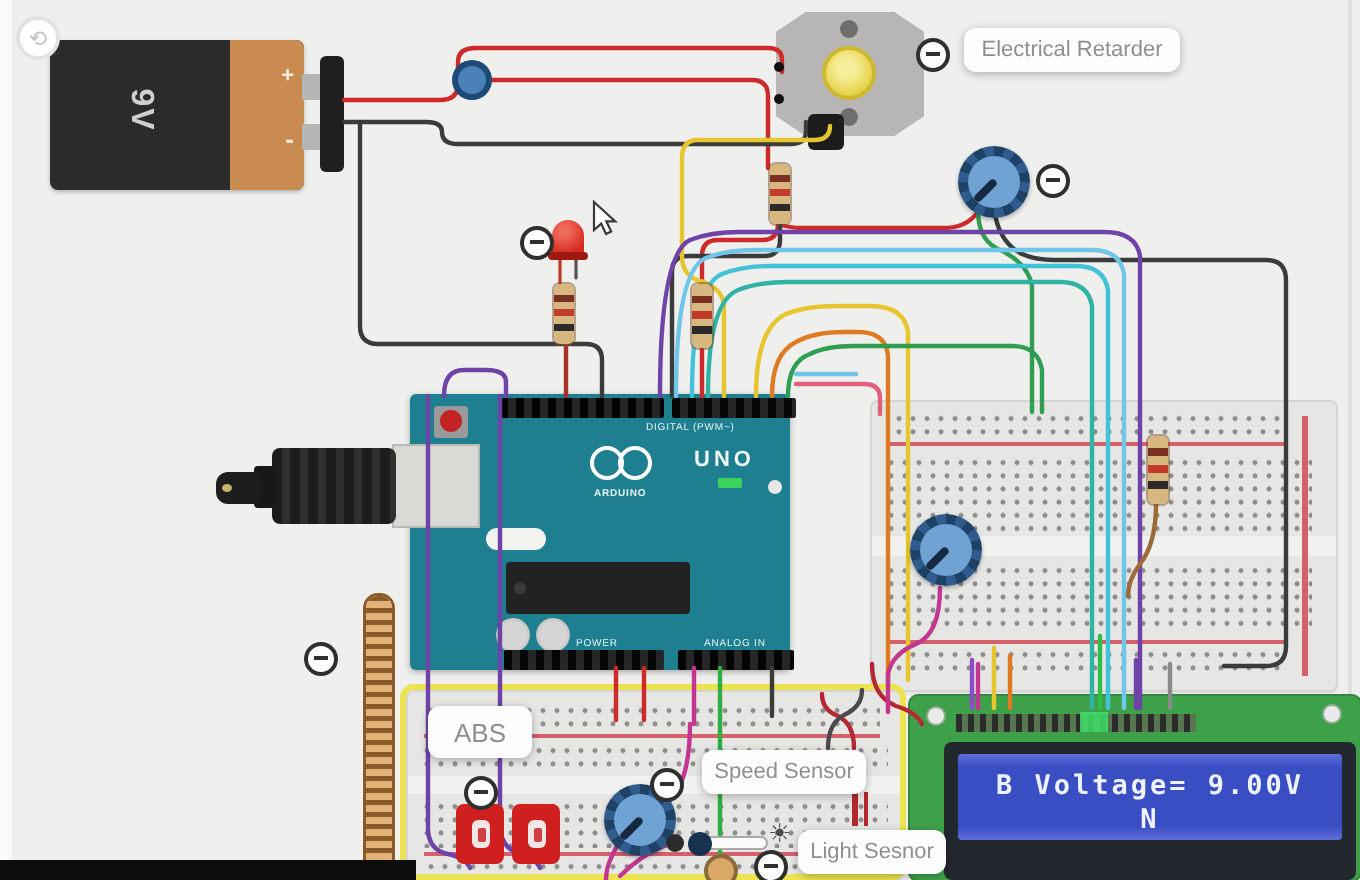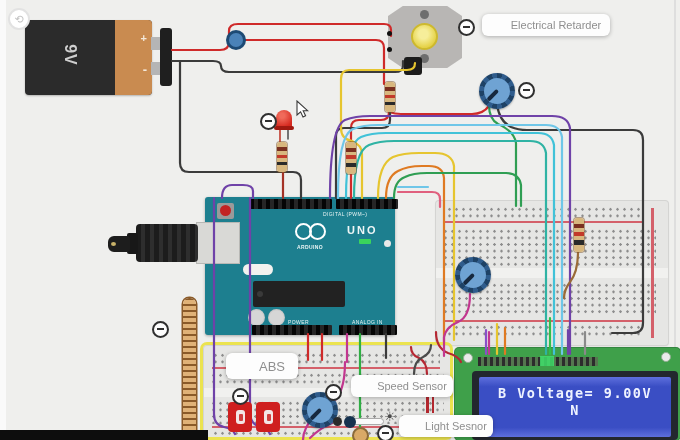--- a/index.html
+++ b/index.html
@@ -1,21 +1,21 @@
 <!DOCTYPE html>
 <html><head>
 <meta charset="utf-8">
 <style>
   html,body{margin:0;padding:0;background:#dcdcdc;}
   #canvas{position:relative;width:680px;height:440px;background:#efefed;overflow:hidden;
           font-family:"Liberation Sans",sans-serif;}
   .abs{position:absolute;}
   
   .lbl{position:absolute;background:#fdfdfd;border-radius:6px;box-shadow:0 1px 4px rgba(0,0,0,.28);
-       color:#8f8f8f;font-size:11px;display:flex;align-items:center;justify-content:center;z-index:9;padding-left:20px;}
+       color:#8f8f8f;font-size:11px;display:flex;align-items:center;justify-content:center;z-index:9;}
   .minus{position:absolute;width:17px;height:17px;border-radius:50%;background:#fdfdfd;
          border:2.5px solid #2f2f2f;box-sizing:border-box;z-index:9;}
   .minus::after{content:"";position:absolute;left:2.5px;top:4.5px;width:7px;height:2.5px;background:#2f2f2f;}
   
   .bb{position:absolute;background:#e6e6e4;border-radius:3px;box-shadow:0 0 0 1px #d4d4d2,0 1px 2px rgba(0,0,0,.15);}
   .dots{position:absolute;background-image:radial-gradient(circle,#8d8d8d 1.05px,transparent 1.45px);
         background-size:7px 6.6px;}
   .chan{position:absolute;background:#f1f1ef;}
   .redline{position:absolute;background:#d4606a;}
   
@@ -63,21 +63,21 @@
     <div class="abs" style="left:222px;top:50px;width:3px;height:17px;background:#b3272e;"></div>
     <div class="abs" style="left:228px;top:50px;width:2px;height:17px;background:#b3272e;"></div>
   </div>
 
   <div class="abs" style="left:455px;top:348px;width:225px;height:92px;background:#3fa04a;border-radius:4px;box-shadow:0 0 0 1px #348540;z-index:1;">
     <div class="abs" style="left:8px;top:5px;width:10px;height:10px;border-radius:50%;background:#eaeaea;border:1.5px solid #8fae8f;box-sizing:border-box;"></div>
     <div class="abs" style="left:206px;top:4px;width:10px;height:10px;border-radius:50%;background:#eaeaea;border:1.5px solid #8fae8f;box-sizing:border-box;"></div>
     <div class="abs" style="left:23px;top:9px;width:120px;height:9px;background:repeating-linear-gradient(90deg,#2c2c2c 0 3px,#55764f 3px 6px);"></div>
     <div class="abs" style="left:85px;top:8px;width:14px;height:10px;background:#3fe06a;opacity:.85;"></div>
     <div class="abs" style="left:17px;top:23px;width:206px;height:69px;background:#23272e;border-radius:4px;"></div>
-    <div class="abs" style="left:24px;top:29px;width:192px;height:60px;background:linear-gradient(180deg,#5e6fdd 0,#3a4ec4 16%,#3a4ec4 84%,#5e6fdd 100%);border-radius:2px;
+    <div class="abs" style="left:24px;top:29px;width:192px;height:43px;background:linear-gradient(180deg,#5e6fdd 0,#3a4ec4 16%,#3a4ec4 84%,#5e6fdd 100%);border-radius:2px;
          color:#eef2ff;font-family:'DejaVu Sans Mono',monospace;font-weight:bold;font-size:13.5px;letter-spacing:1.5px;text-align:center;line-height:1.25;padding-top:8px;box-sizing:border-box;">
       <div>B Voltage= 9.00V</div>
       <div>N</div>
     </div>
   </div>
 
   <div class="abs" style="left:25px;top:20px;width:127px;height:75px;background:#2b2b2b;border-radius:4px;z-index:2;box-shadow:0 1px 2px rgba(0,0,0,.25);">
     <div class="abs" style="right:0;top:0;width:37px;height:75px;background:#c98b50;border-radius:0 4px 4px 0;"></div>
     <div class="abs" style="left:34px;top:26px;color:#cfcfcf;font-size:16px;font-weight:bold;transform:rotate(90deg);letter-spacing:1px;">9V</div>
     <div class="abs" style="right:5px;top:12px;color:#f4e9da;font-size:11px;font-weight:bold;">+</div>
@@ -246,21 +246,21 @@
 
   <div class="lbl" style="left:482px;top:14px;width:108px;height:22px;">Electrical Retarder</div>
   <div class="minus" style="left:458px;top:19px;"></div>
 
   <div class="minus" style="left:518px;top:82px;"></div>
 
   <div class="minus" style="left:260px;top:113px;"></div>
 
   <div class="minus" style="left:152px;top:321px;"></div>
 
-  <div class="lbl" style="left:214px;top:353px;width:52px;height:26px;font-size:13px;margin-left:12px;">ABS</div>
+  <div class="lbl" style="left:214px;top:353px;width:52px;height:26px;font-size:13px;">ABS</div>
   <div class="minus" style="left:232px;top:388px;"></div>
 
   <div class="lbl" style="left:351px;top:375px;width:82px;height:22px;">Speed Sensor</div>
   <div class="minus" style="left:325px;top:384px;"></div>
 
   <div class="lbl" style="left:399px;top:415px;width:74px;height:22px;">Light Sesnor</div>
   <div class="minus" style="left:377px;top:425px;"></div>
 
   <svg width="14" height="19" style="position:absolute;left:296px;top:100px;z-index:12;">
     <polygon points="1,1 1,15 4.6,11.8 7,17 9.6,15.7 7.2,10.7 11.6,10.7" fill="#fff" stroke="#3a3a3a" stroke-width="1.1"></polygon>

